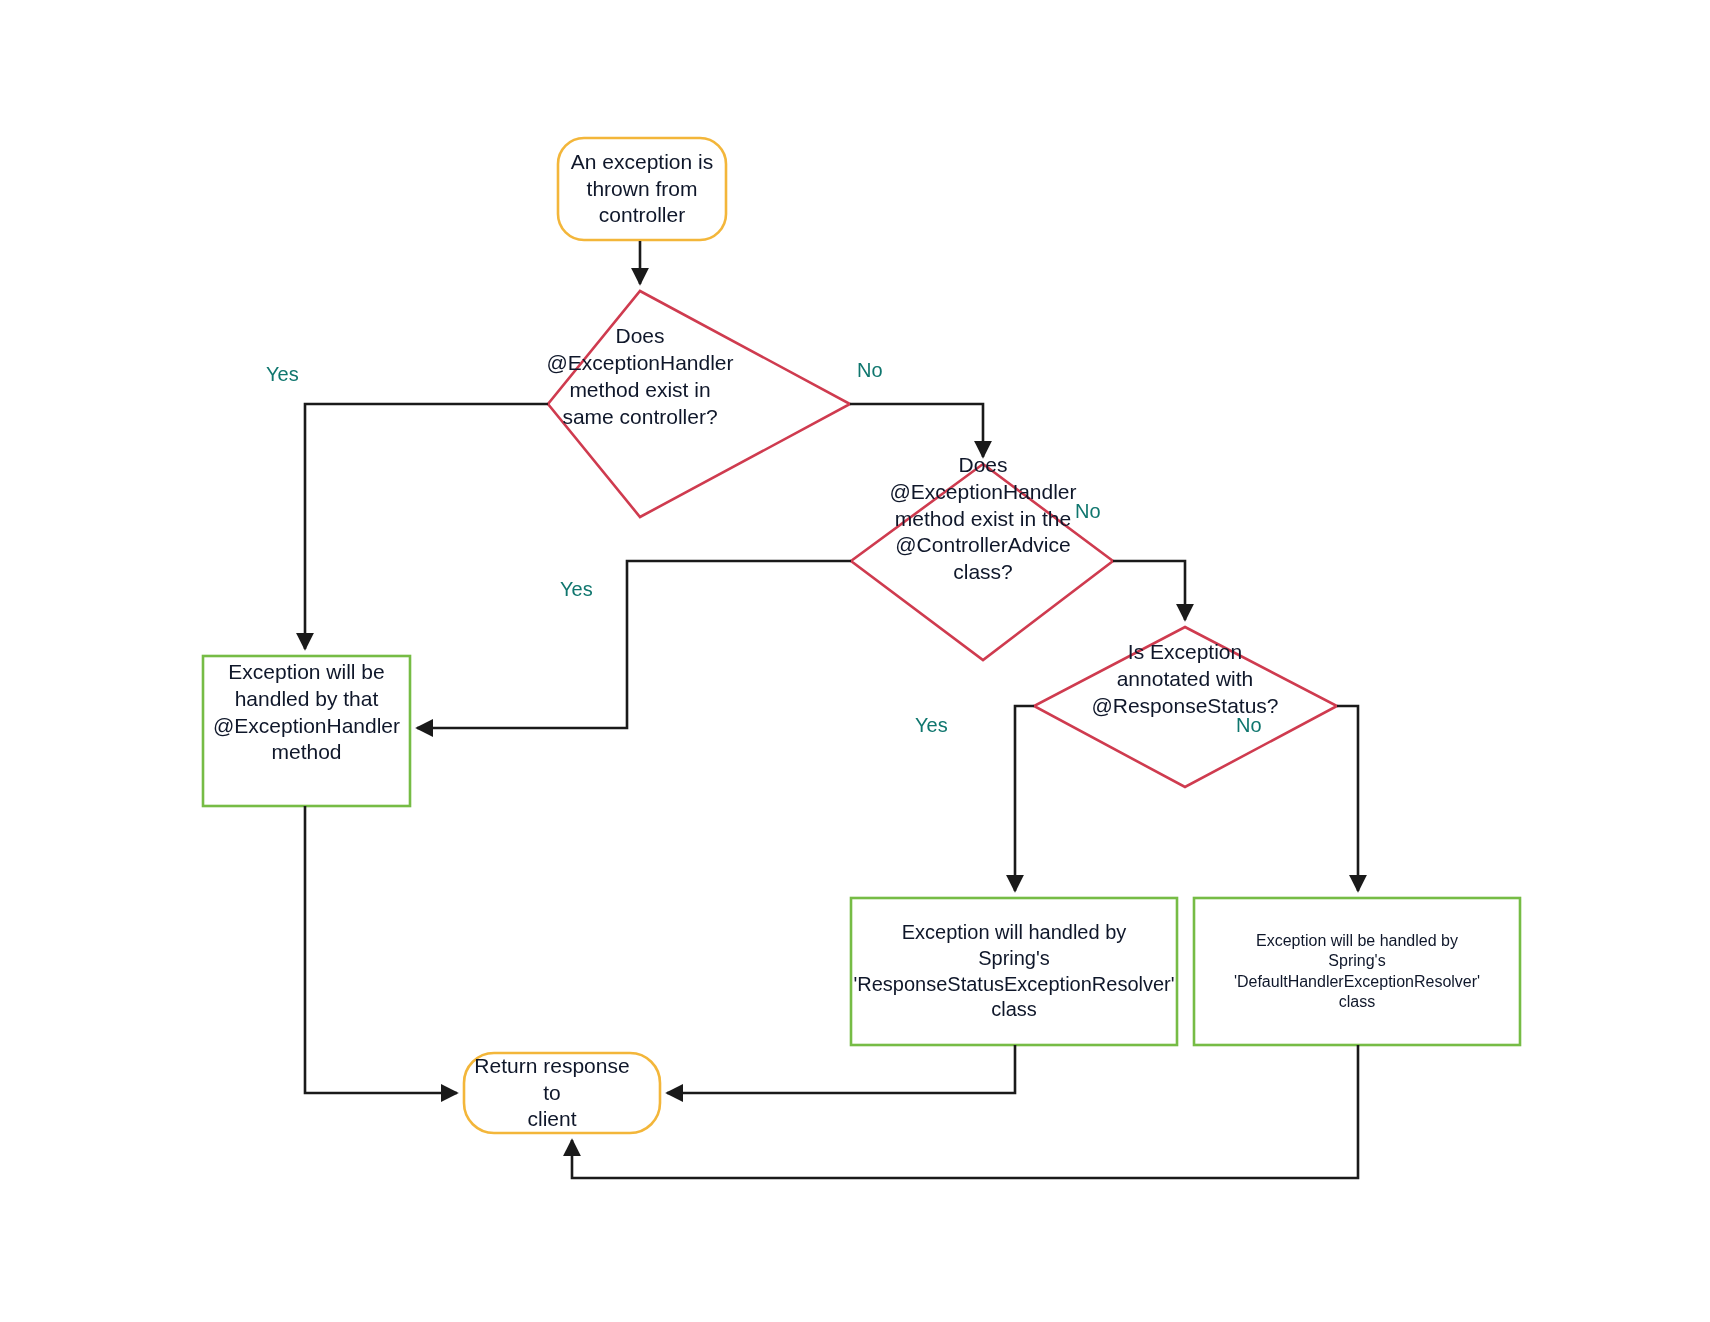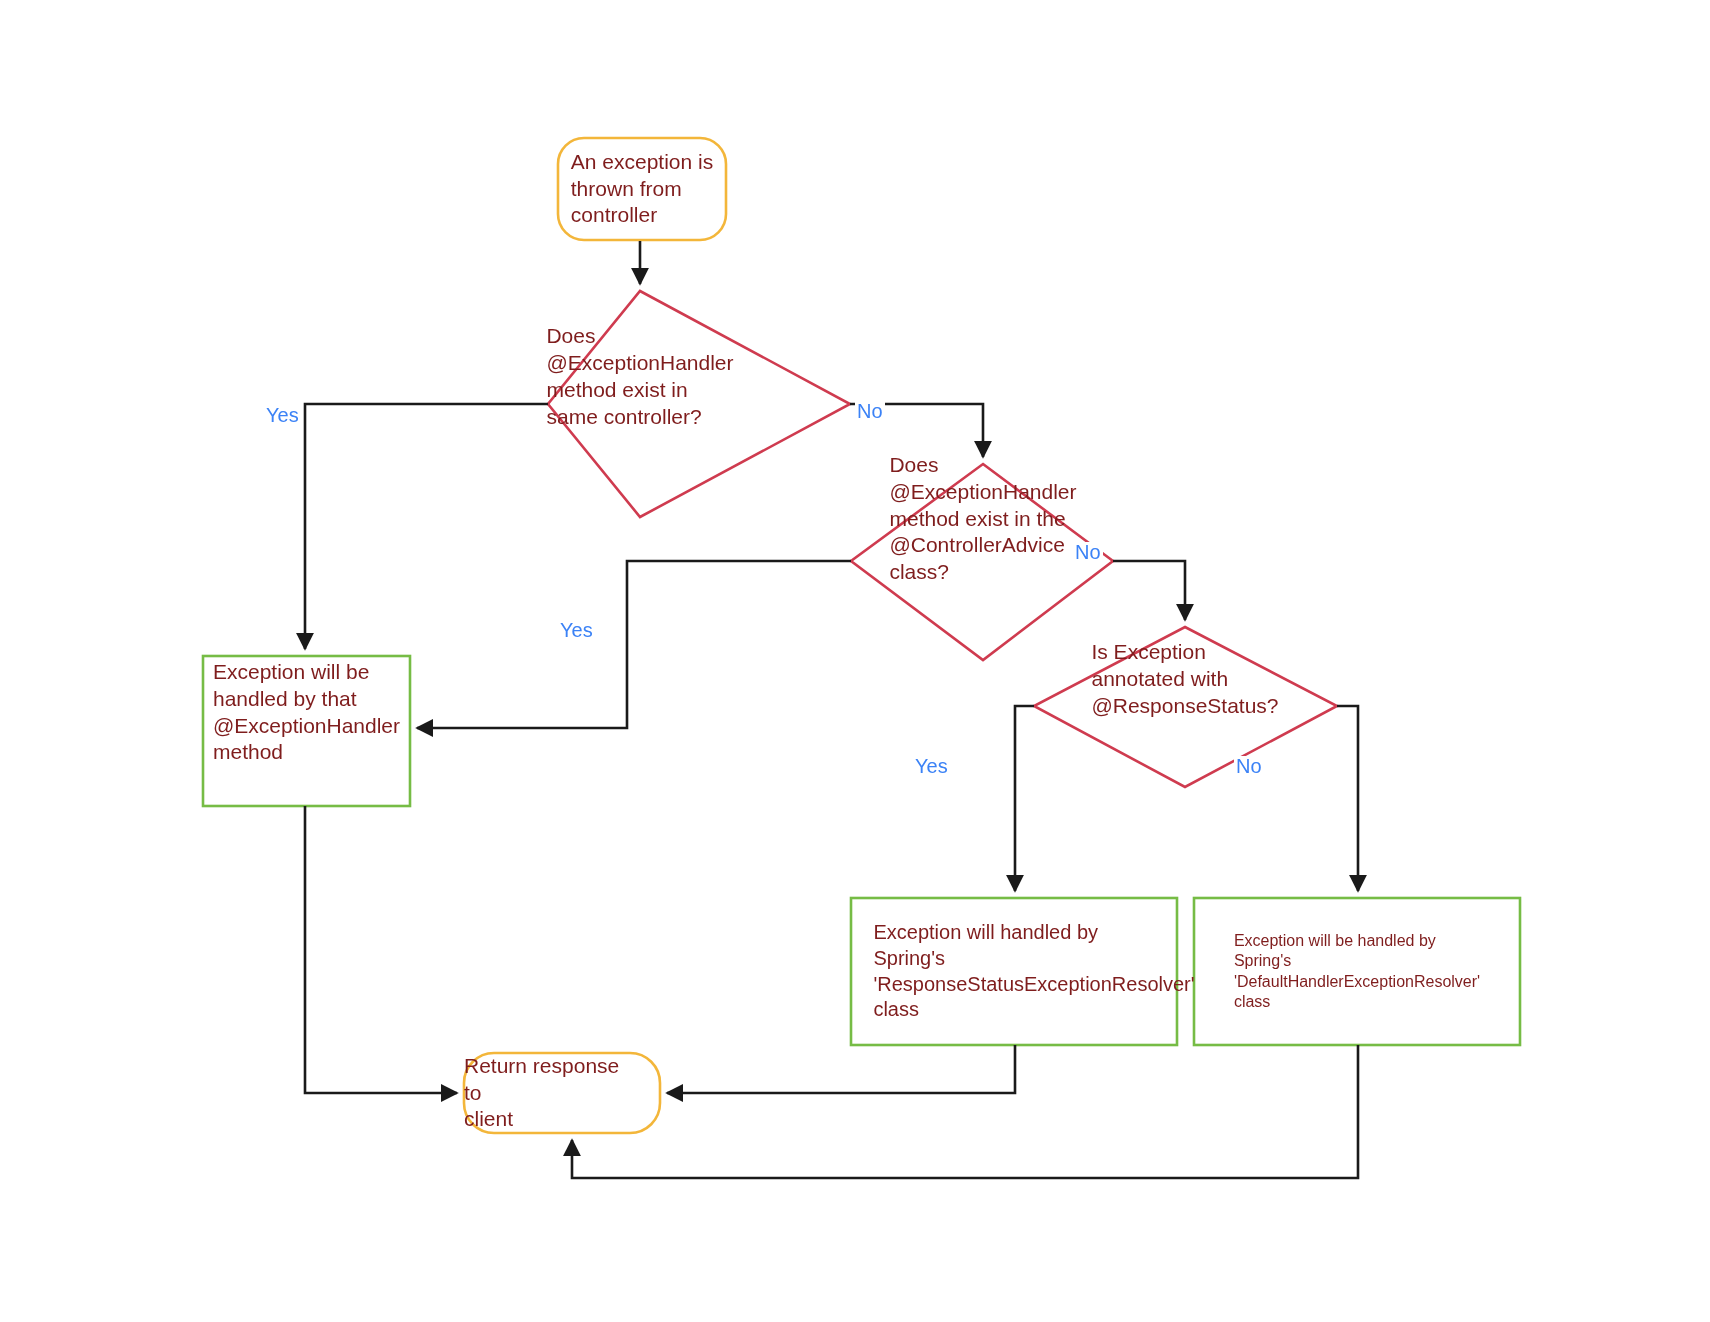--- a/index.html
+++ b/index.html
@@ -19,36 +19,35 @@
     top: 0;
     left: 0;
     width: 1710px;
     height: 1322px;
   }
   .node-label {
     position: absolute;
     display: flex;
     align-items: center;
     justify-content: center;
-    text-align: left;
-    color: #7f1d1d;
+    text-align: center;
+    color: #0f172a;
     font-size: 21px;
     line-height: 1.28;
     pointer-events: none;
     white-space: pre-line;
   }
   .edge-label {
     position: absolute;
-    color: #3b82f6;
+    color: #0f766e;
     font-size: 20px;
     line-height: 1;
     background: #ffffff;
     padding: 0 2px;
     white-space: nowrap;
-    margin-top: 41px;
   }
 </style>
 </head>
 <body>
 
 <div id="canvas">
 
   <svg id="flow-svg" viewBox="0 0 1710 1322">
     <defs>
       <marker id="arrow" viewBox="0 0 10 10" refX="9" refY="5" markerWidth="7" markerHeight="7" orient="auto-start-reverse">
@@ -110,21 +109,21 @@
 
   <div class="node-label" style="left:1010px; top:637px; width:350px; height:85px;">Is Exception
 annotated with
 @ResponseStatus?</div>
 
   <div class="node-label" style="left:203px; top:656px; width:207px; height:113px;">Exception will be
 handled by that
 @ExceptionHandler
 method</div>
 
-  <div class="node-label" style="left:851px; top:898px; width:326px; height:147px; font-size:20px;padding-left:20px;">Exception will handled by
+  <div class="node-label" style="left:851px; top:898px; width:326px; height:147px; font-size:20px;">Exception will handled by
 Spring's
 'ResponseStatusExceptionResolver'
 class</div>
 
   <div class="node-label" style="left:1194px; top:898px; width:326px; height:147px; font-size:16px;">Exception will be handled by
 Spring's
 'DefaultHandlerExceptionResolver'
 class</div>
 
   <div class="node-label" style="left:464px; top:1053px; width:176px; height:80px;">Return response to

